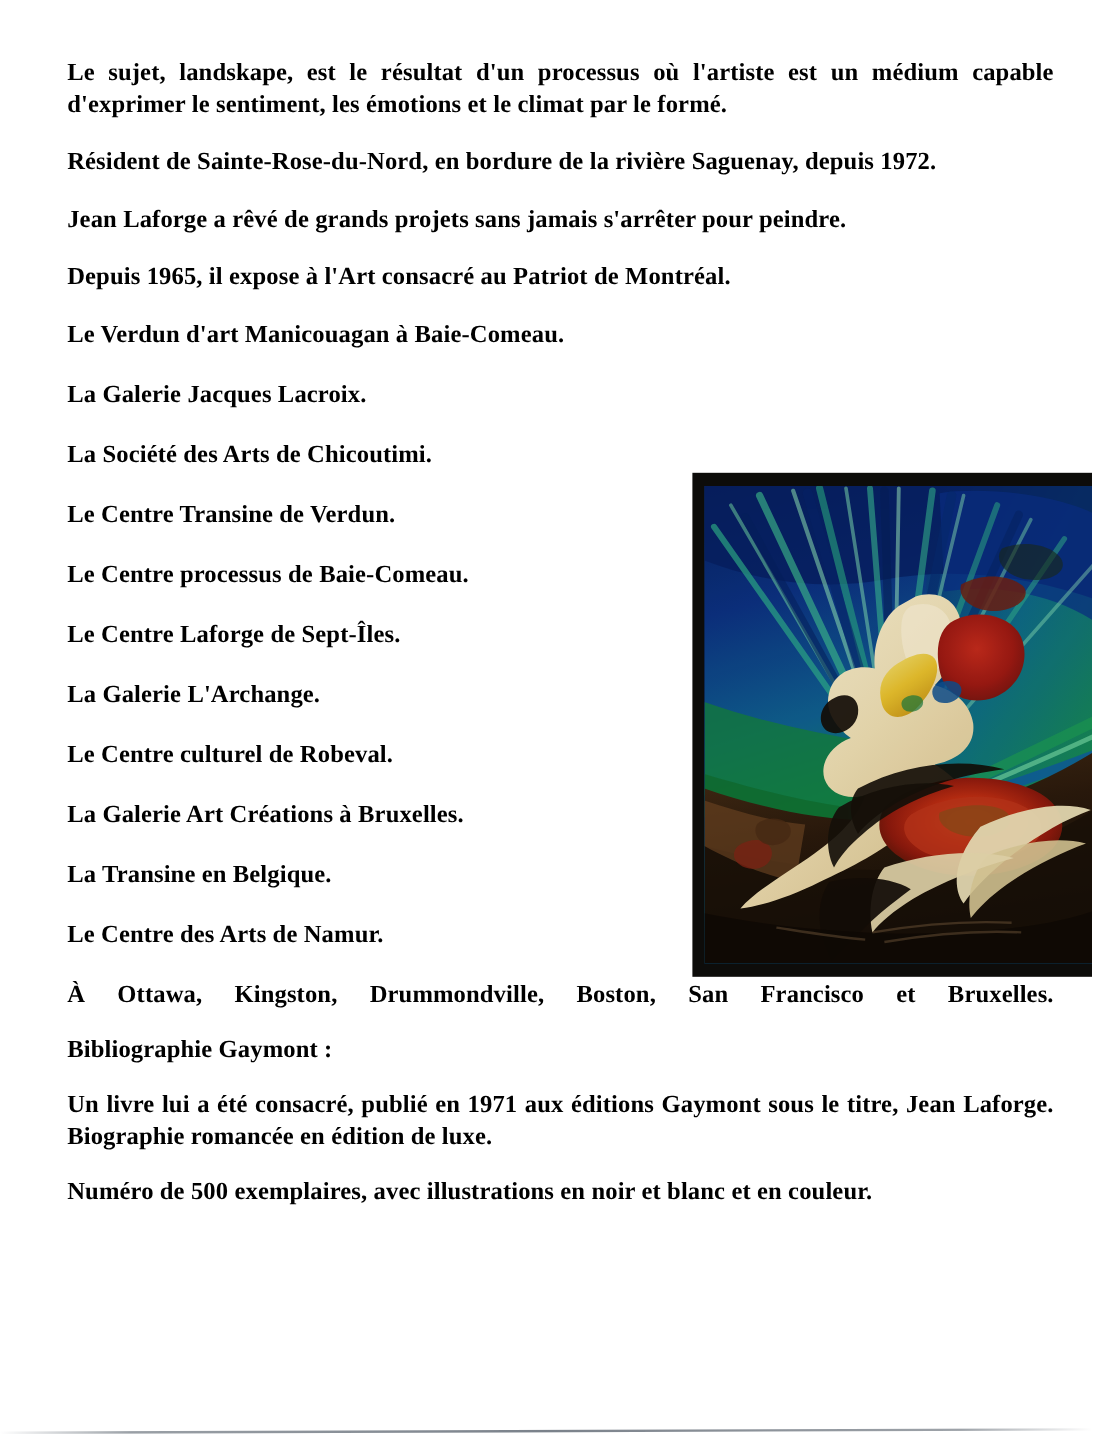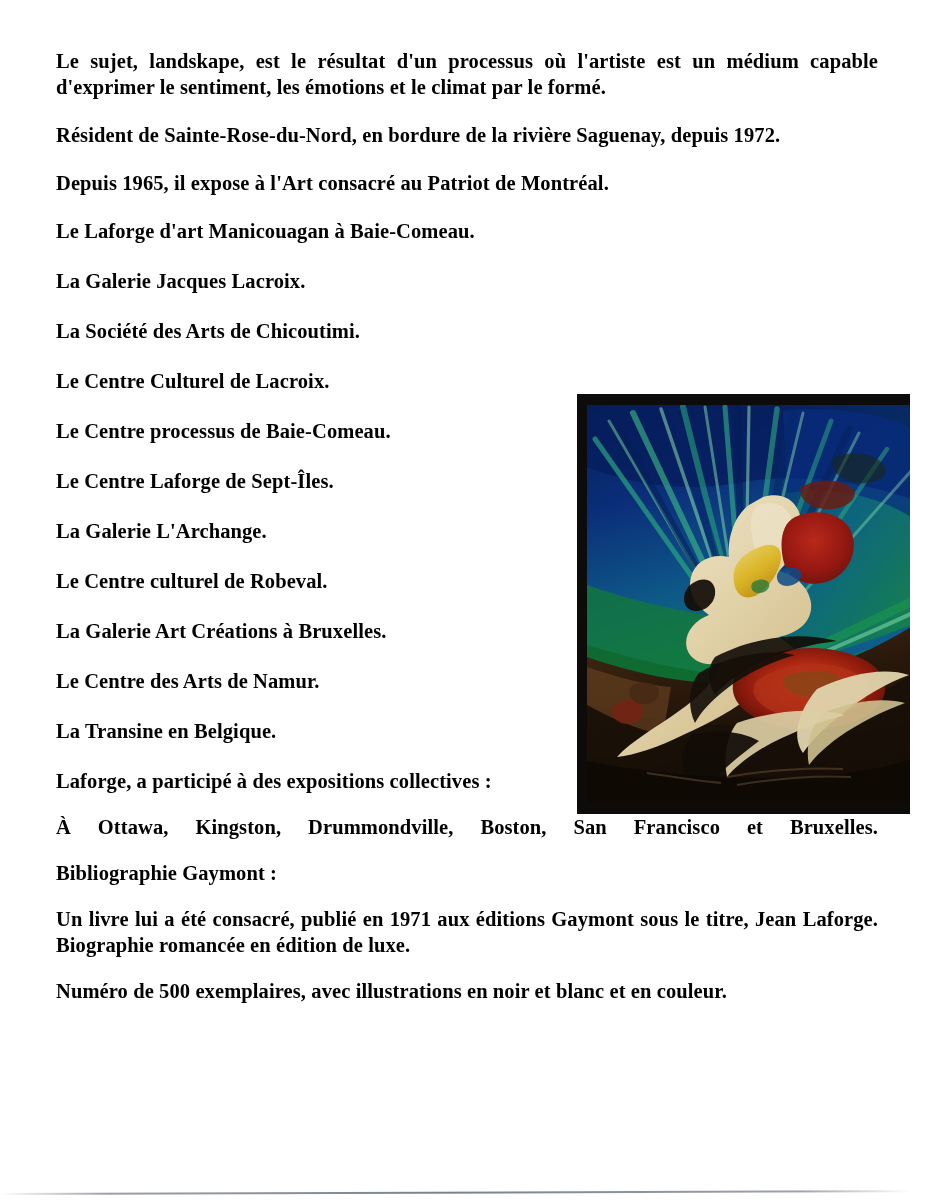--- a/index.html
+++ b/index.html
@@ -110,46 +110,46 @@
 <body>
 
 <div class="page">
 
   <div class="text-col">
 
     <p class="para justify">Le sujet, landskape, est le résultat d'un processus où l'artiste est un médium capable d'exprimer le sentiment, les émotions et le climat par le formé.</p>
 
     <p class="para justify">Résident de Sainte-Rose-du-Nord, en bordure de la rivière Saguenay, depuis 1972.</p>
 
+    <p class="para">Jean Laforge a rêvé de grands projets sans jamais s'arrêter pour peindre.</p>
 
     <p class="para">Depuis 1965, il expose à l'Art consacré au Patriot de Montréal.</p>
 
-    <p class="para venue narrow">Le Laforge d'art Manicouagan à Baie-Comeau.</p>
+    <p class="para venue narrow">Le Verdun d'art Manicouagan à Baie-Comeau.</p>
 
     <p class="para venue narrow">La Galerie Jacques Lacroix.</p>
 
     <p class="para venue narrow">La Société des Arts de Chicoutimi.</p>
 
-    <p class="para venue narrow">Le Centre Culturel de Lacroix.</p>
+    <p class="para venue narrow">Le Centre Transine de Verdun.</p>
 
     <p class="para venue narrow">Le Centre processus de Baie-Comeau.</p>
 
     <p class="para venue narrow">Le Centre Laforge de Sept-Îles.</p>
 
     <p class="para venue narrow">La Galerie L'Archange.</p>
 
     <p class="para venue narrow">Le Centre culturel de Robeval.</p>
 
     <p class="para venue narrow">La Galerie Art Créations à Bruxelles.</p>
 
+    <p class="para venue narrow">La Transine en Belgique.</p>
+
     <p class="para venue narrow">Le Centre des Arts de Namur.</p>
 
-    <p class="para venue narrow">La Transine en Belgique.</p>
-
-    <p class="para tight">Laforge, a participé à des expositions collectives :</p>
 
     <p class="para justify-all tight">À Ottawa, Kingston, Drummondville, Boston, San Francisco et Bruxelles.</p>
 
     <p class="para tight">Bibliographie Gaymont :</p>
 
     <p class="para justify tight">Un livre lui a été consacré, publié en 1971 aux éditions Gaymont sous le titre, Jean Laforge. Biographie romancée en édition de luxe.</p>
 
     <p class="para">Numéro de 500 exemplaires, avec illustrations en noir et blanc et en couleur.</p>
 
   </div>

